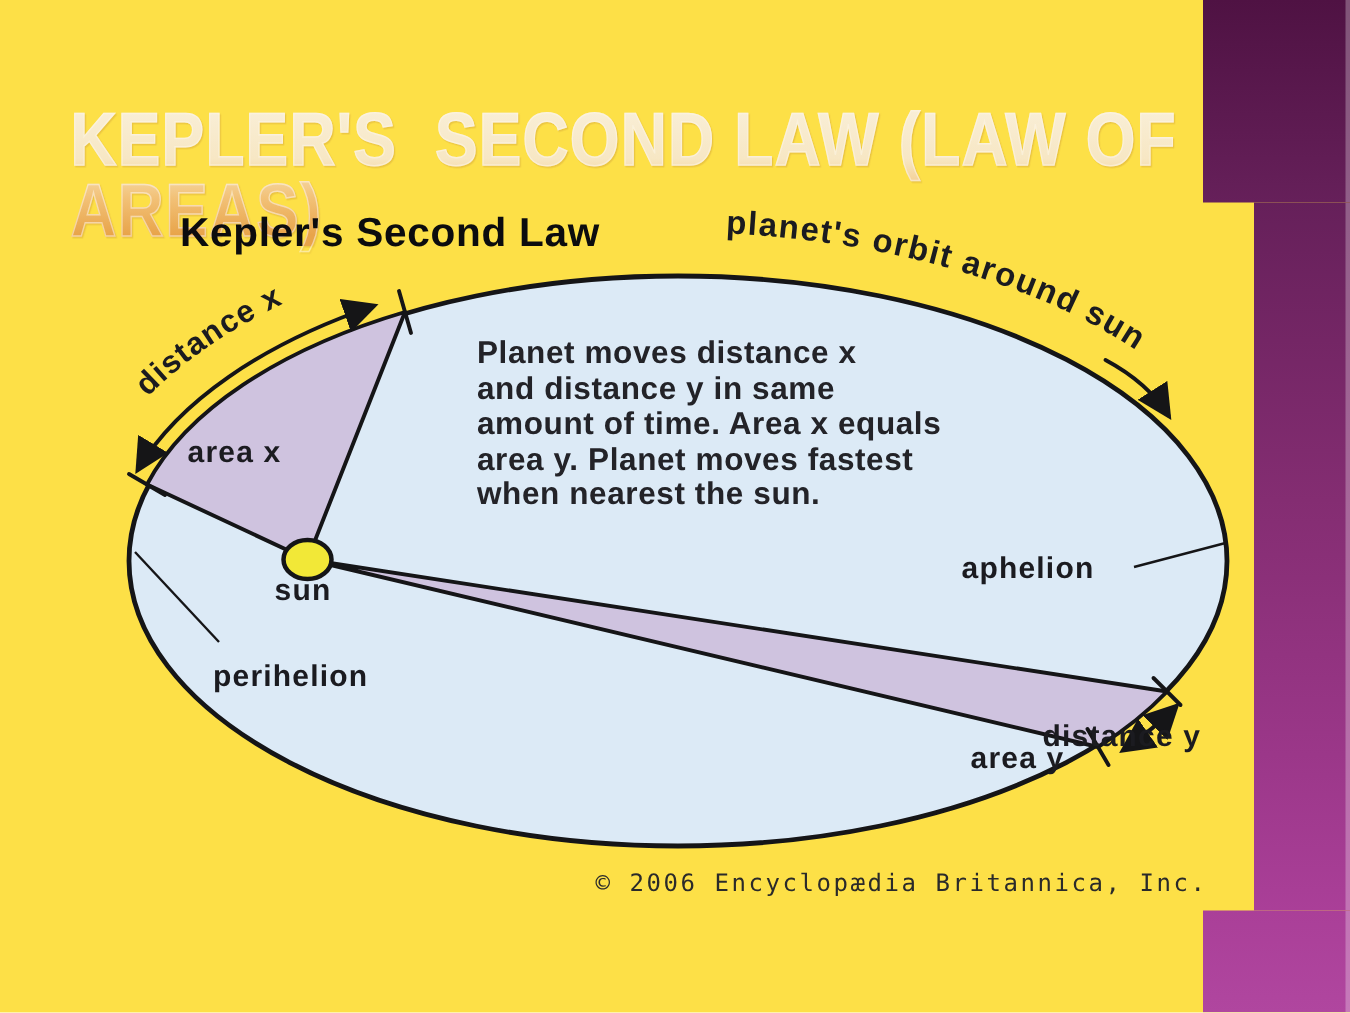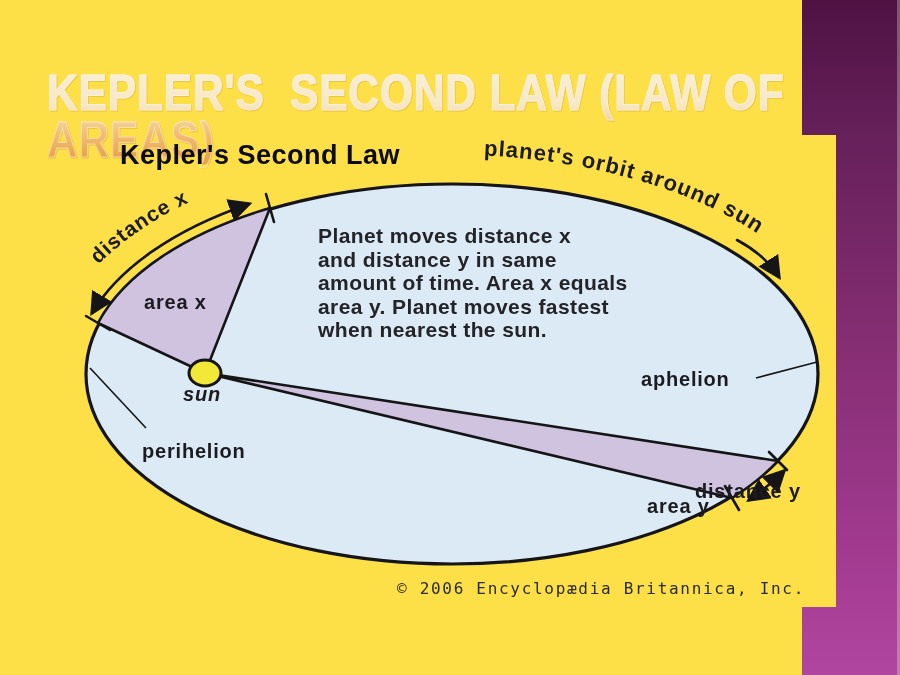--- a/index.html
+++ b/index.html
@@ -32,22 +32,22 @@
       -webkit-background-clip:text;background-clip:text;color:transparent;
       -webkit-text-stroke:1px rgba(253,246,232,.55);}
   }
 
   
   .fig-heading{position:absolute;left:76px;top:140px;font-size:27px;font-weight:bold;
     letter-spacing:.5px;color:#0c0c0e;margin-left:44px;}
   .fig-desc{position:absolute;left:318px;top:224px;width:410px;white-space:pre;
     font-size:21px;line-height:23.5px;font-weight:bold;letter-spacing:.4px;color:#232328;}
   .fig-label{position:absolute;font-size:20px;font-weight:bold;letter-spacing:.8px;color:#1b1b20;}
-  .lbl-area-x{left:144px;top:291px;}
-  .lbl-sun{left:183px;top:383px;font-style:italic;}
+  .lbl-area-x{left:125px;top:291px;}
+  .lbl-sun{left:183px;top:383px;}
   .lbl-perihelion{left:142px;top:440px;}
   .lbl-aphelion{left:641px;top:368px;}
   .lbl-area-y{left:647px;top:454px;margin-top:41px;}
   .lbl-distance-y{left:695px;top:480px;}
   .fig-credit{position:absolute;left:397px;top:579px;
     font-family:"DejaVu Sans Mono",monospace;font-size:16px;letter-spacing:1.7px;color:#2a2a2a;text-align:right;}
 
   
   svg.fig{position:absolute;left:0;top:0;}
   .orbit{fill:var(--orbit-fill);stroke:var(--ink);stroke-width:3.2;}

